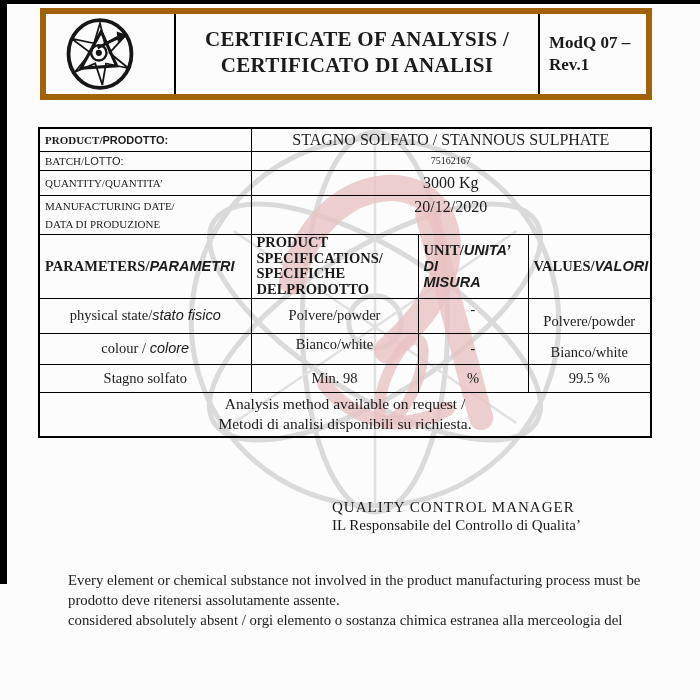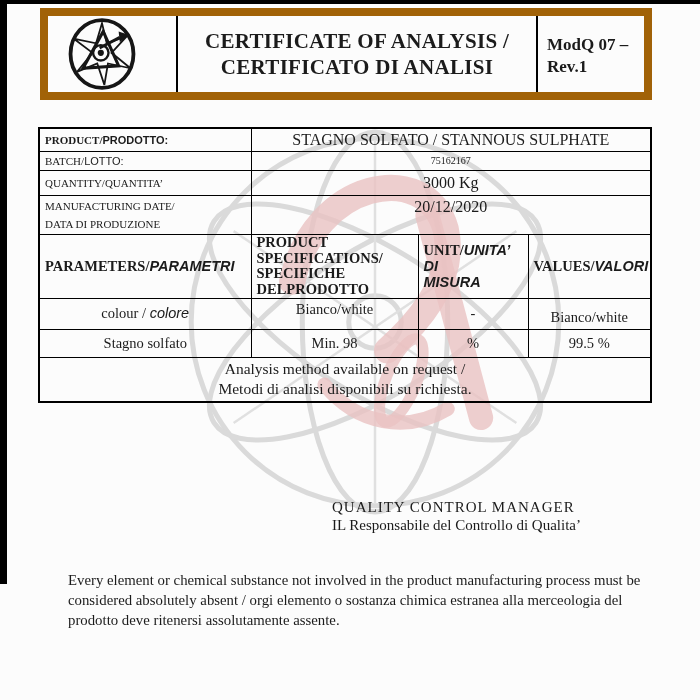--- a/index.html
+++ b/index.html
@@ -7,21 +7,21 @@
     width:700px; height:700px; position:relative; overflow:hidden;
     background:#fcfcfc; color:#1b1b1b;
     font-family:"Liberation Serif", serif;
   }
   .scan-strip-top { position:absolute; left:0; top:0; width:700px; height:4px; background:#000; }
   .scan-bar-left  { position:absolute; left:0; top:0; width:7px; height:584px; background:#000; }
 
   
   .header-box {
     position:absolute; left:40px; top:8px; width:612px; height:92px;
-    border:8px solid #a16207; box-sizing:border-box; display:flex; background:transparent;
+    border:6px solid #a16207; box-sizing:border-box; display:flex; background:transparent;
   }
   .logo-cell { width:128px; display:flex; align-items:center; box-sizing:border-box; padding-left:16px; }
   .title-cell {
     flex:1; border-left:2px solid #000; border-right:2px solid #000;
     text-align:center; padding-top:12px; box-sizing:border-box;
   }
   .title-line { font-weight:bold; font-size:21px; line-height:26px; letter-spacing:0.3px; }
   .code-cell { width:106px; box-sizing:border-box; padding:18px 2px 0 9px; font-weight:bold; font-size:17px; line-height:22px; }
 
   
@@ -143,20 +143,26 @@
       <span class="spec-head-line">SPECIFICHE</span>
       <span class="spec-head-line">DELPRODOTTO</span>
     </th>
     <th class="colhead" style="line-height:16px">
       <span>UNIT/</span><span class="sans it">UNITA’</span>
       <span class="blk sans it">DI</span>
       <span class="blk sans it">MISURA</span>
     </th>
     <th class="colhead"><span>VALUES/</span><span class="sans it">VALORI</span></th>
   </tr>
+  <tr style="height:35px">
+    <td class="param-cell"><span>physical state/</span><span class="sans it">stato fisico</span></td>
+    <td class="spec-cell">Polvere/powder</td>
+    <td class="unit-cell vtop">-</td>
+    <td class="value-cell vbottom">Polvere/powder</td>
+  </tr>
   <tr style="height:31px">
     <td class="param-cell"><span>colour / </span><span class="sans it">colore</span></td>
     <td class="spec-cell vtop">Bianco/white</td>
     <td class="unit-cell">-</td>
     <td class="value-cell vbottom">Bianco/white</td>
   </tr>
   <tr style="height:28px">
     <td class="param-cell"><span>Stagno solfato</span><span class="sans it"></span></td>
     <td class="spec-cell">Min. 98</td>
     <td class="unit-cell">%</td>
@@ -171,15 +177,15 @@
 </tbody>
   </table>
 
 <div class="signature">
   <div class="sig-line1">QUALITY CONTROL MANAGER</div>
   <div class="sig-line2">IL Responsabile del Controllo di Qualita’</div>
 </div>
 
 <div class="note">
   <span class="note-line">Every element or chemical substance not involved in the product manufacturing process must be</span>
+  <span class="note-line">prodotto deve ritenersi assolutamente assente.</span>
   <span class="note-line">considered absolutely absent / orgi elemento o sostanza chimica estranea alla merceologia del</span>
-  <span class="note-line">prodotto deve ritenersi assolutamente assente.</span>
 </div>
 
 </body></html>

